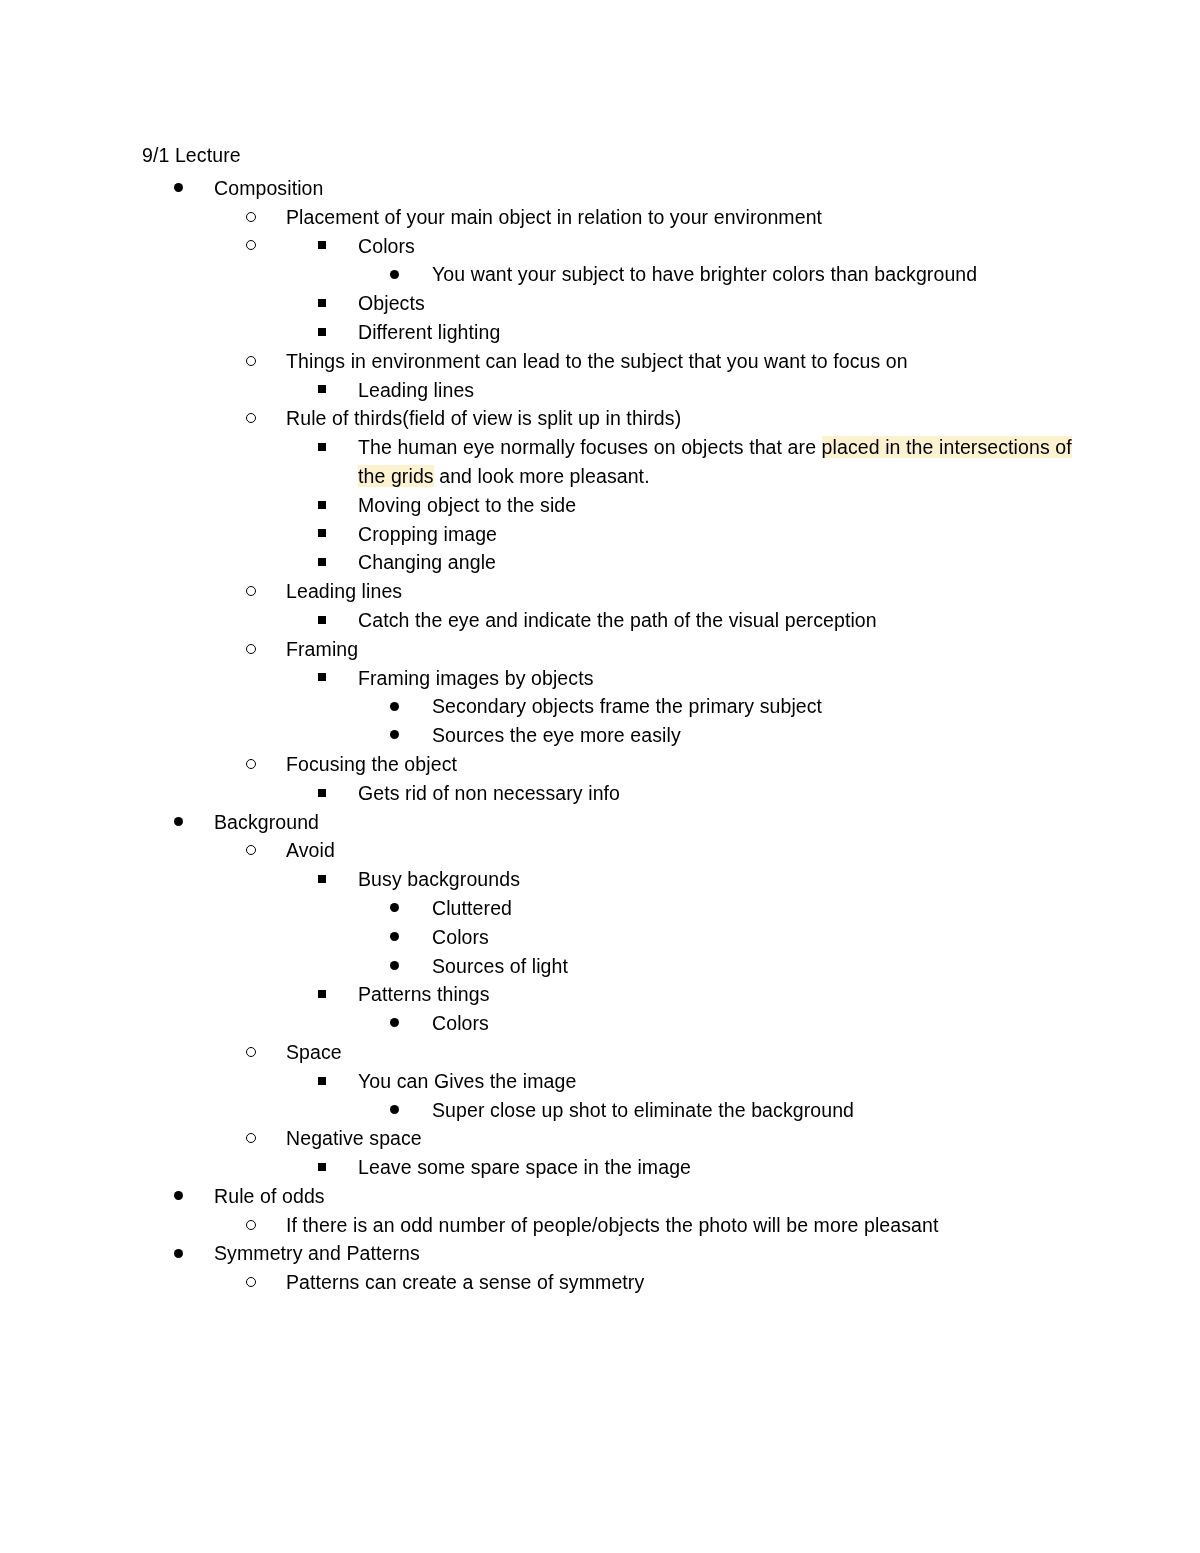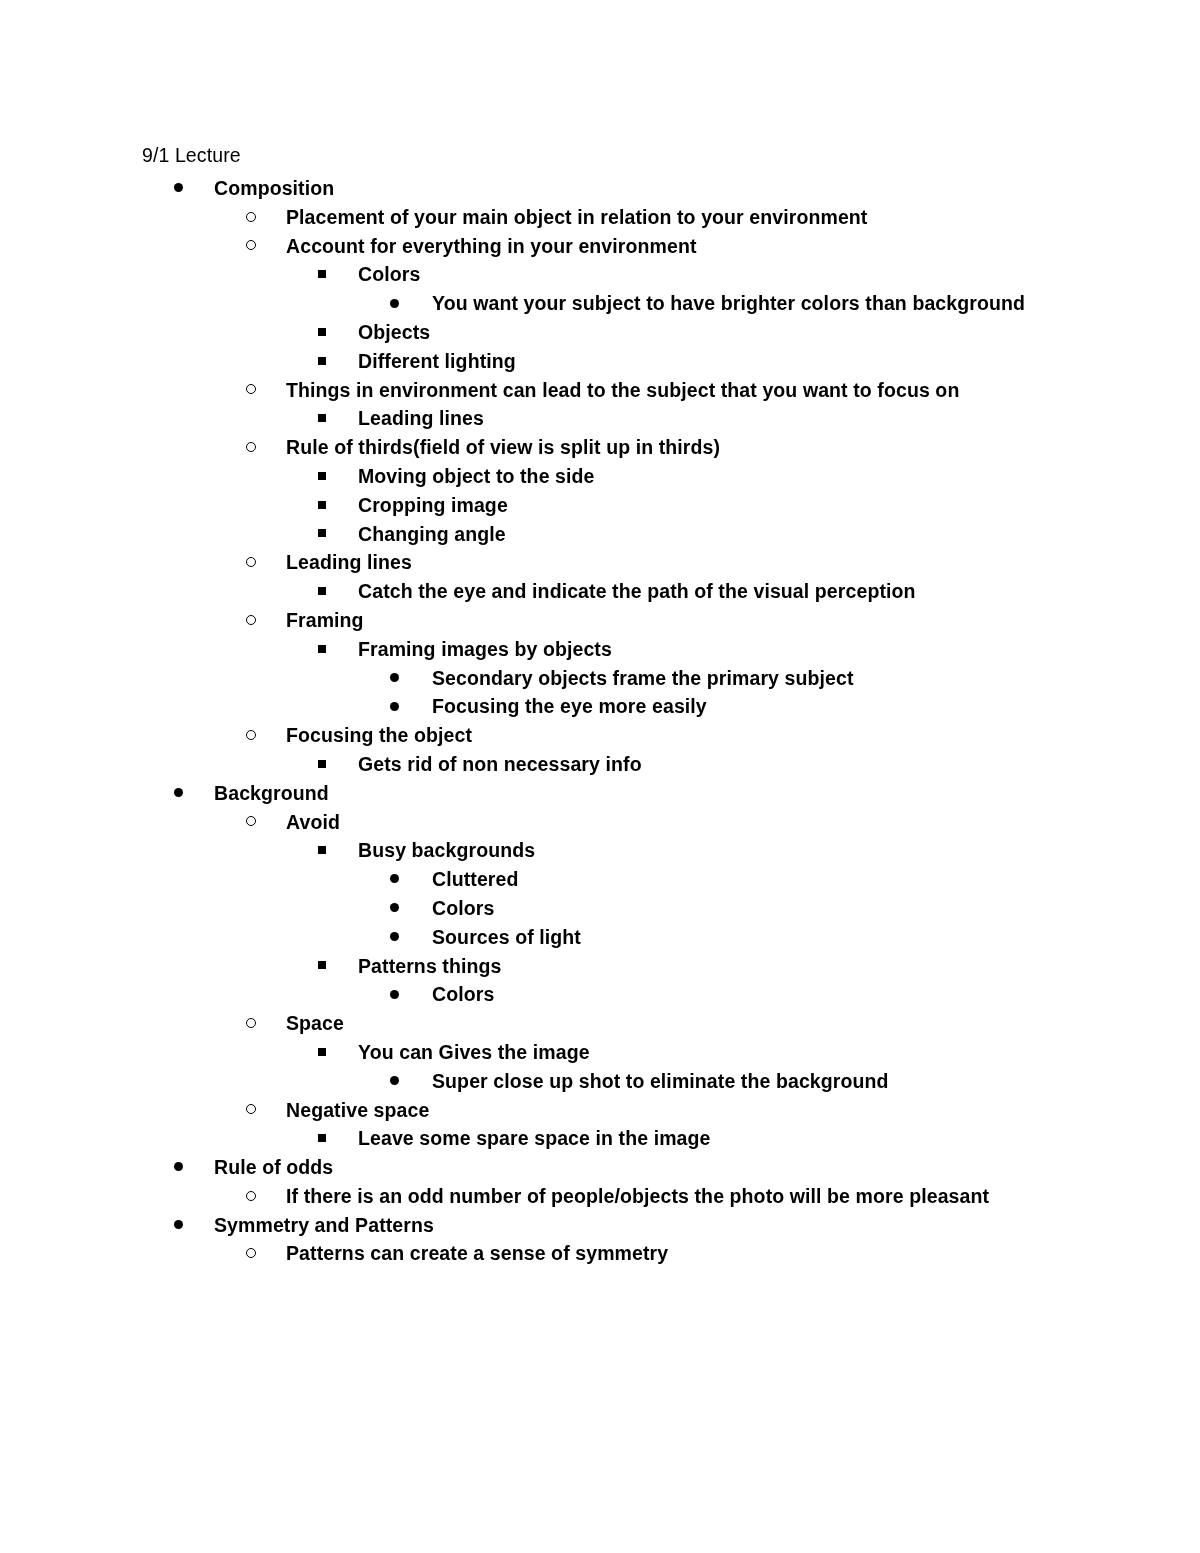--- a/index.html
+++ b/index.html
@@ -87,21 +87,20 @@
     width: 8px;
     height: 8px;
     background: #000;
     vertical-align: middle;
     position: relative;
     top: -2px;
   }
   li.node > .text {
     display: block;
     white-space: normal;
-    font-weight: bold;
   }
   .hl {
     background: #fdf2d0;
   }
 </style>
 </head>
 <body>
 
 <div class="page">
   <div class="doc-title">9/1 Lecture</div>
@@ -109,21 +108,20 @@
       <li class="node">
         <span class="marker"><span class="m-disc"></span></span>
         <span class="text">Composition</span>
         <ul class="lvl2">
           <li class="node">
             <span class="marker"><span class="m-circle"></span></span>
             <span class="text">Placement of your main object in relation to your environment</span>
           </li>
           <li class="node">
             <span class="marker"><span class="m-circle"></span></span>
-            <span class="text">Account for everything in your environment</span>
             <ul class="lvl3">
               <li class="node">
                 <span class="marker"><span class="m-square"></span></span>
                 <span class="text">Colors</span>
                 <ul class="lvl4">
                   <li class="node">
                     <span class="marker"><span class="m-disc"></span></span>
                     <span class="text">You want your subject to have brighter colors than background</span>
                   </li>
                 </ul>
@@ -147,20 +145,24 @@
                 <span class="text">Leading lines</span>
               </li>
             </ul>
           </li>
           <li class="node">
             <span class="marker"><span class="m-circle"></span></span>
             <span class="text">Rule of thirds(field of view is split up in thirds)</span>
             <ul class="lvl3">
               <li class="node">
                 <span class="marker"><span class="m-square"></span></span>
+                <span class="text"><span>The human eye normally focuses on objects that are </span><span class="hl">placed in the intersections of the grids</span><span> and look more pleasant.</span></span>
+              </li>
+              <li class="node">
+                <span class="marker"><span class="m-square"></span></span>
                 <span class="text">Moving object to the side</span>
               </li>
               <li class="node">
                 <span class="marker"><span class="m-square"></span></span>
                 <span class="text">Cropping image</span>
               </li>
               <li class="node">
                 <span class="marker"><span class="m-square"></span></span>
                 <span class="text">Changing angle</span>
               </li>
@@ -183,21 +185,21 @@
               <li class="node">
                 <span class="marker"><span class="m-square"></span></span>
                 <span class="text">Framing images by objects</span>
                 <ul class="lvl4">
                   <li class="node">
                     <span class="marker"><span class="m-disc"></span></span>
                     <span class="text">Secondary objects frame the primary subject</span>
                   </li>
                   <li class="node">
                     <span class="marker"><span class="m-disc"></span></span>
-                    <span class="text">Focusing the eye more easily</span>
+                    <span class="text">Sources the eye more easily</span>
                   </li>
                 </ul>
               </li>
             </ul>
           </li>
           <li class="node">
             <span class="marker"><span class="m-circle"></span></span>
             <span class="text">Focusing the object</span>
             <ul class="lvl3">
               <li class="node">

